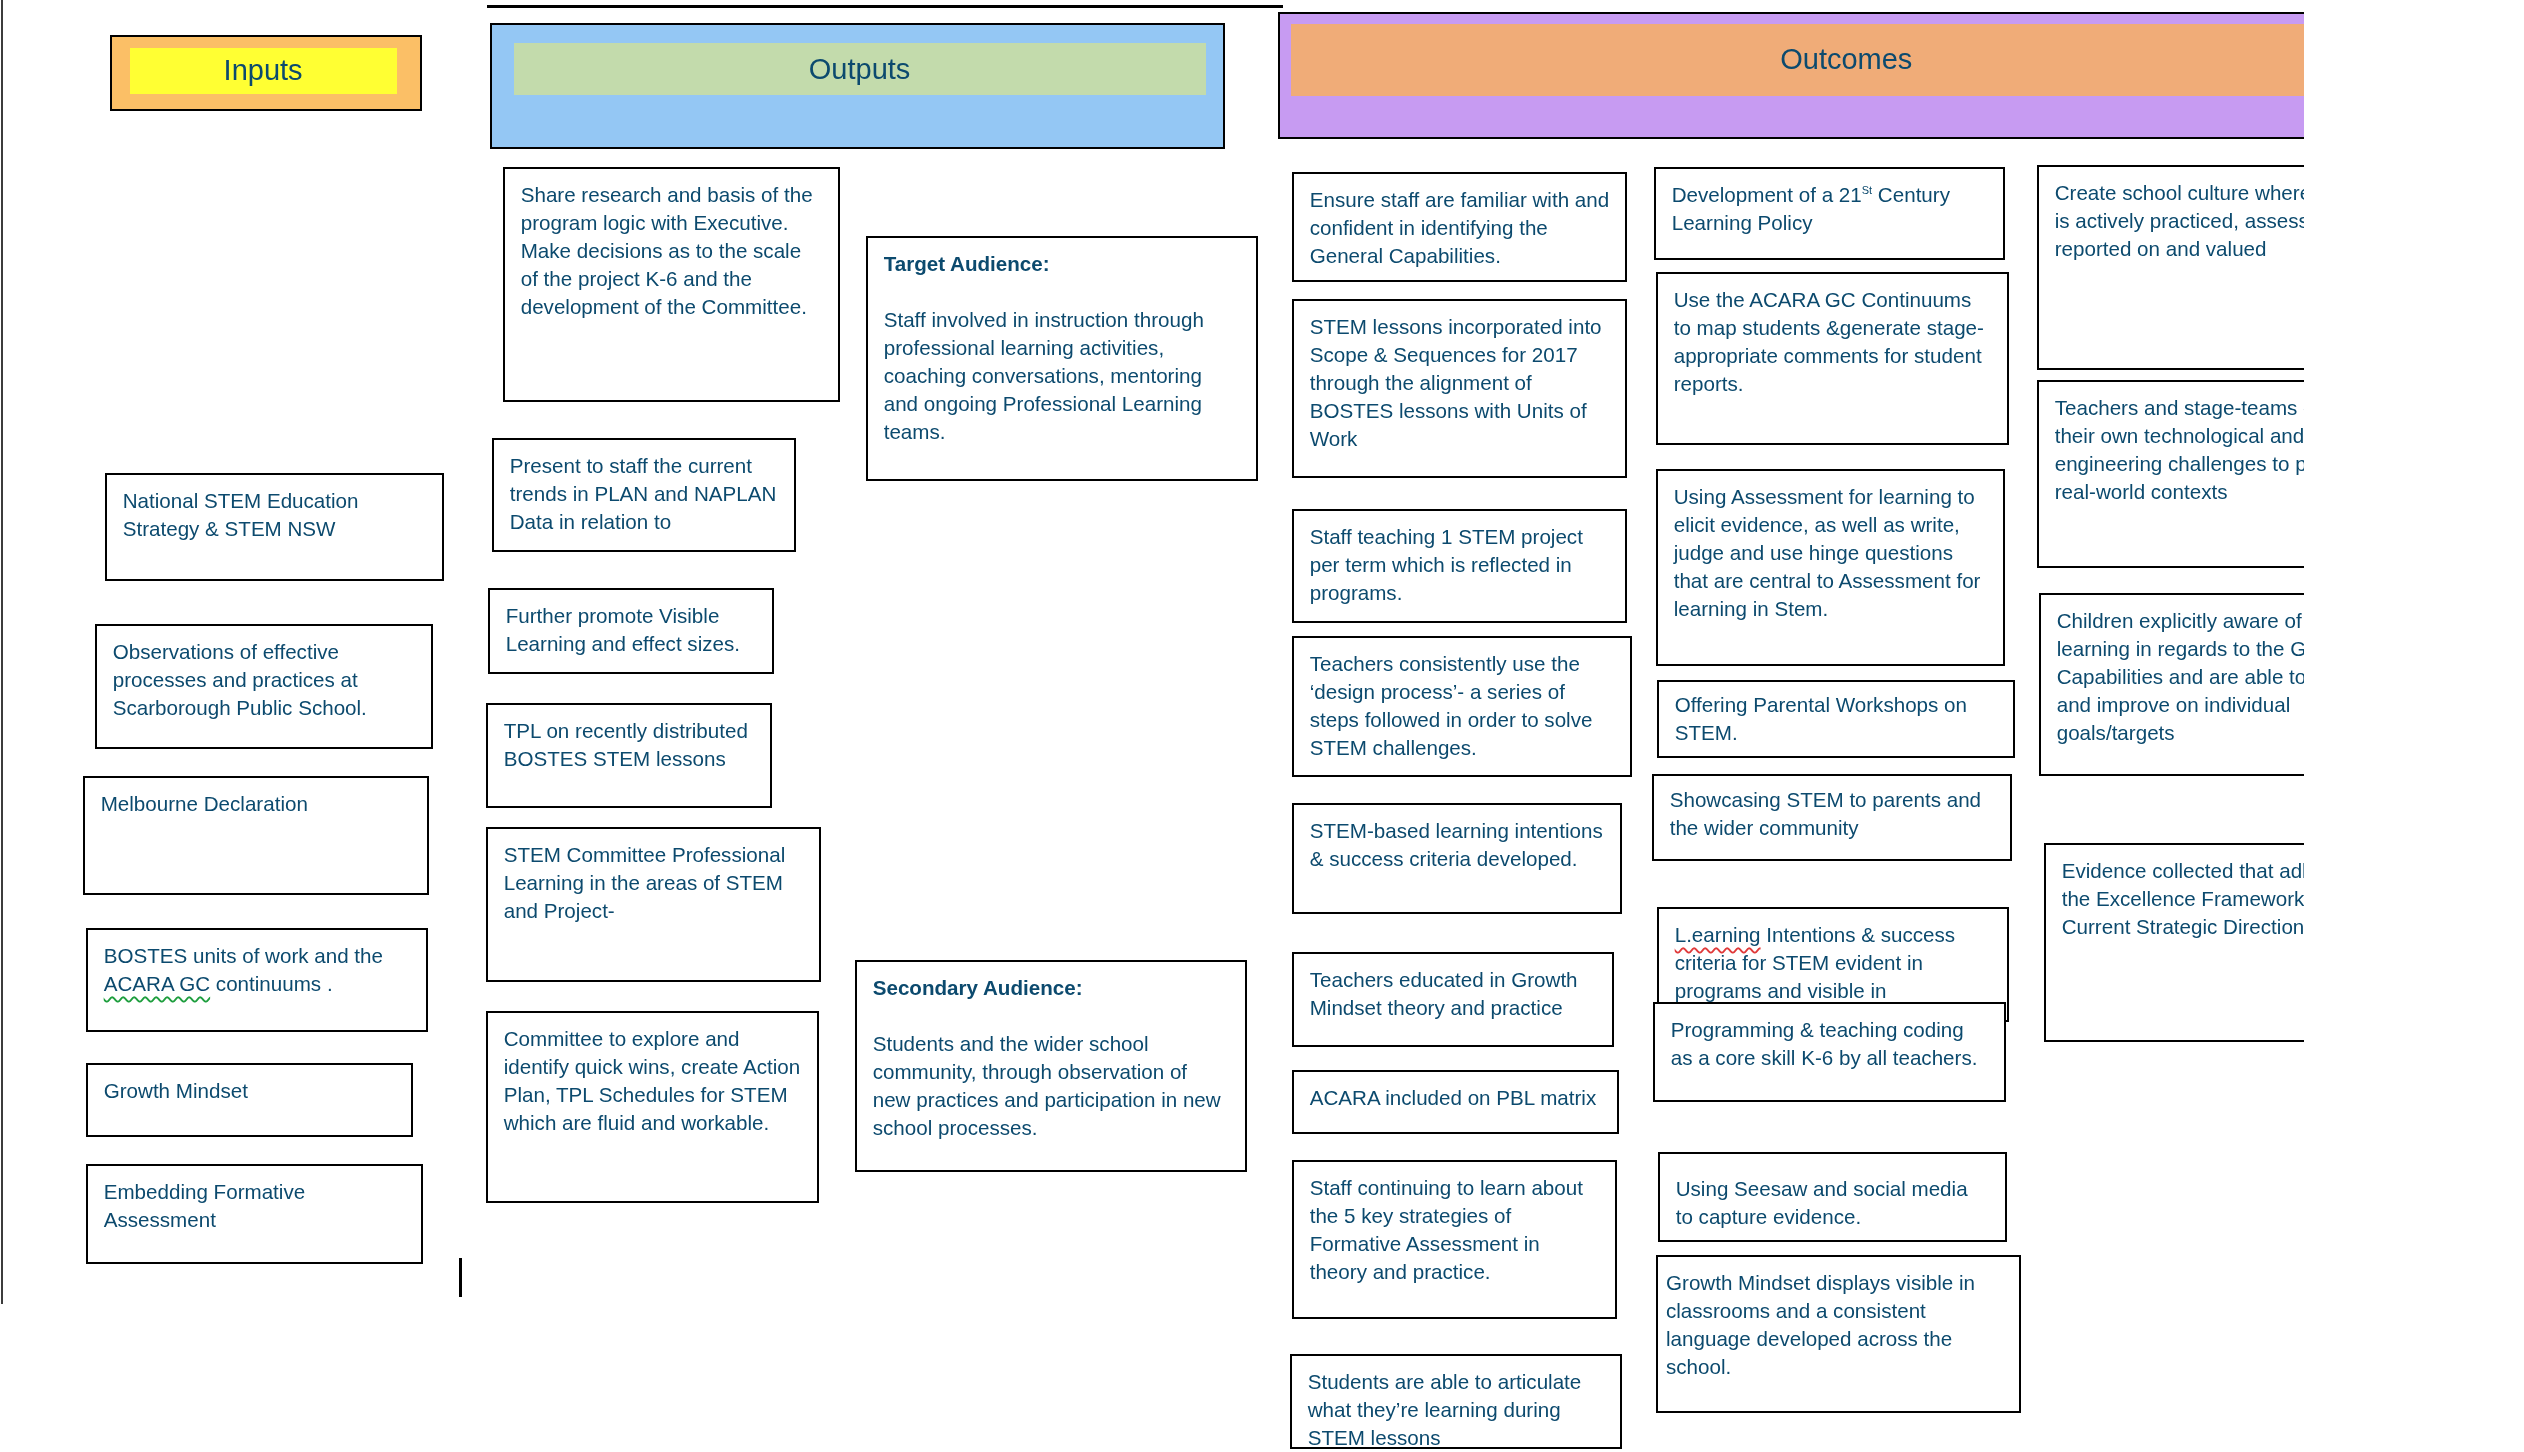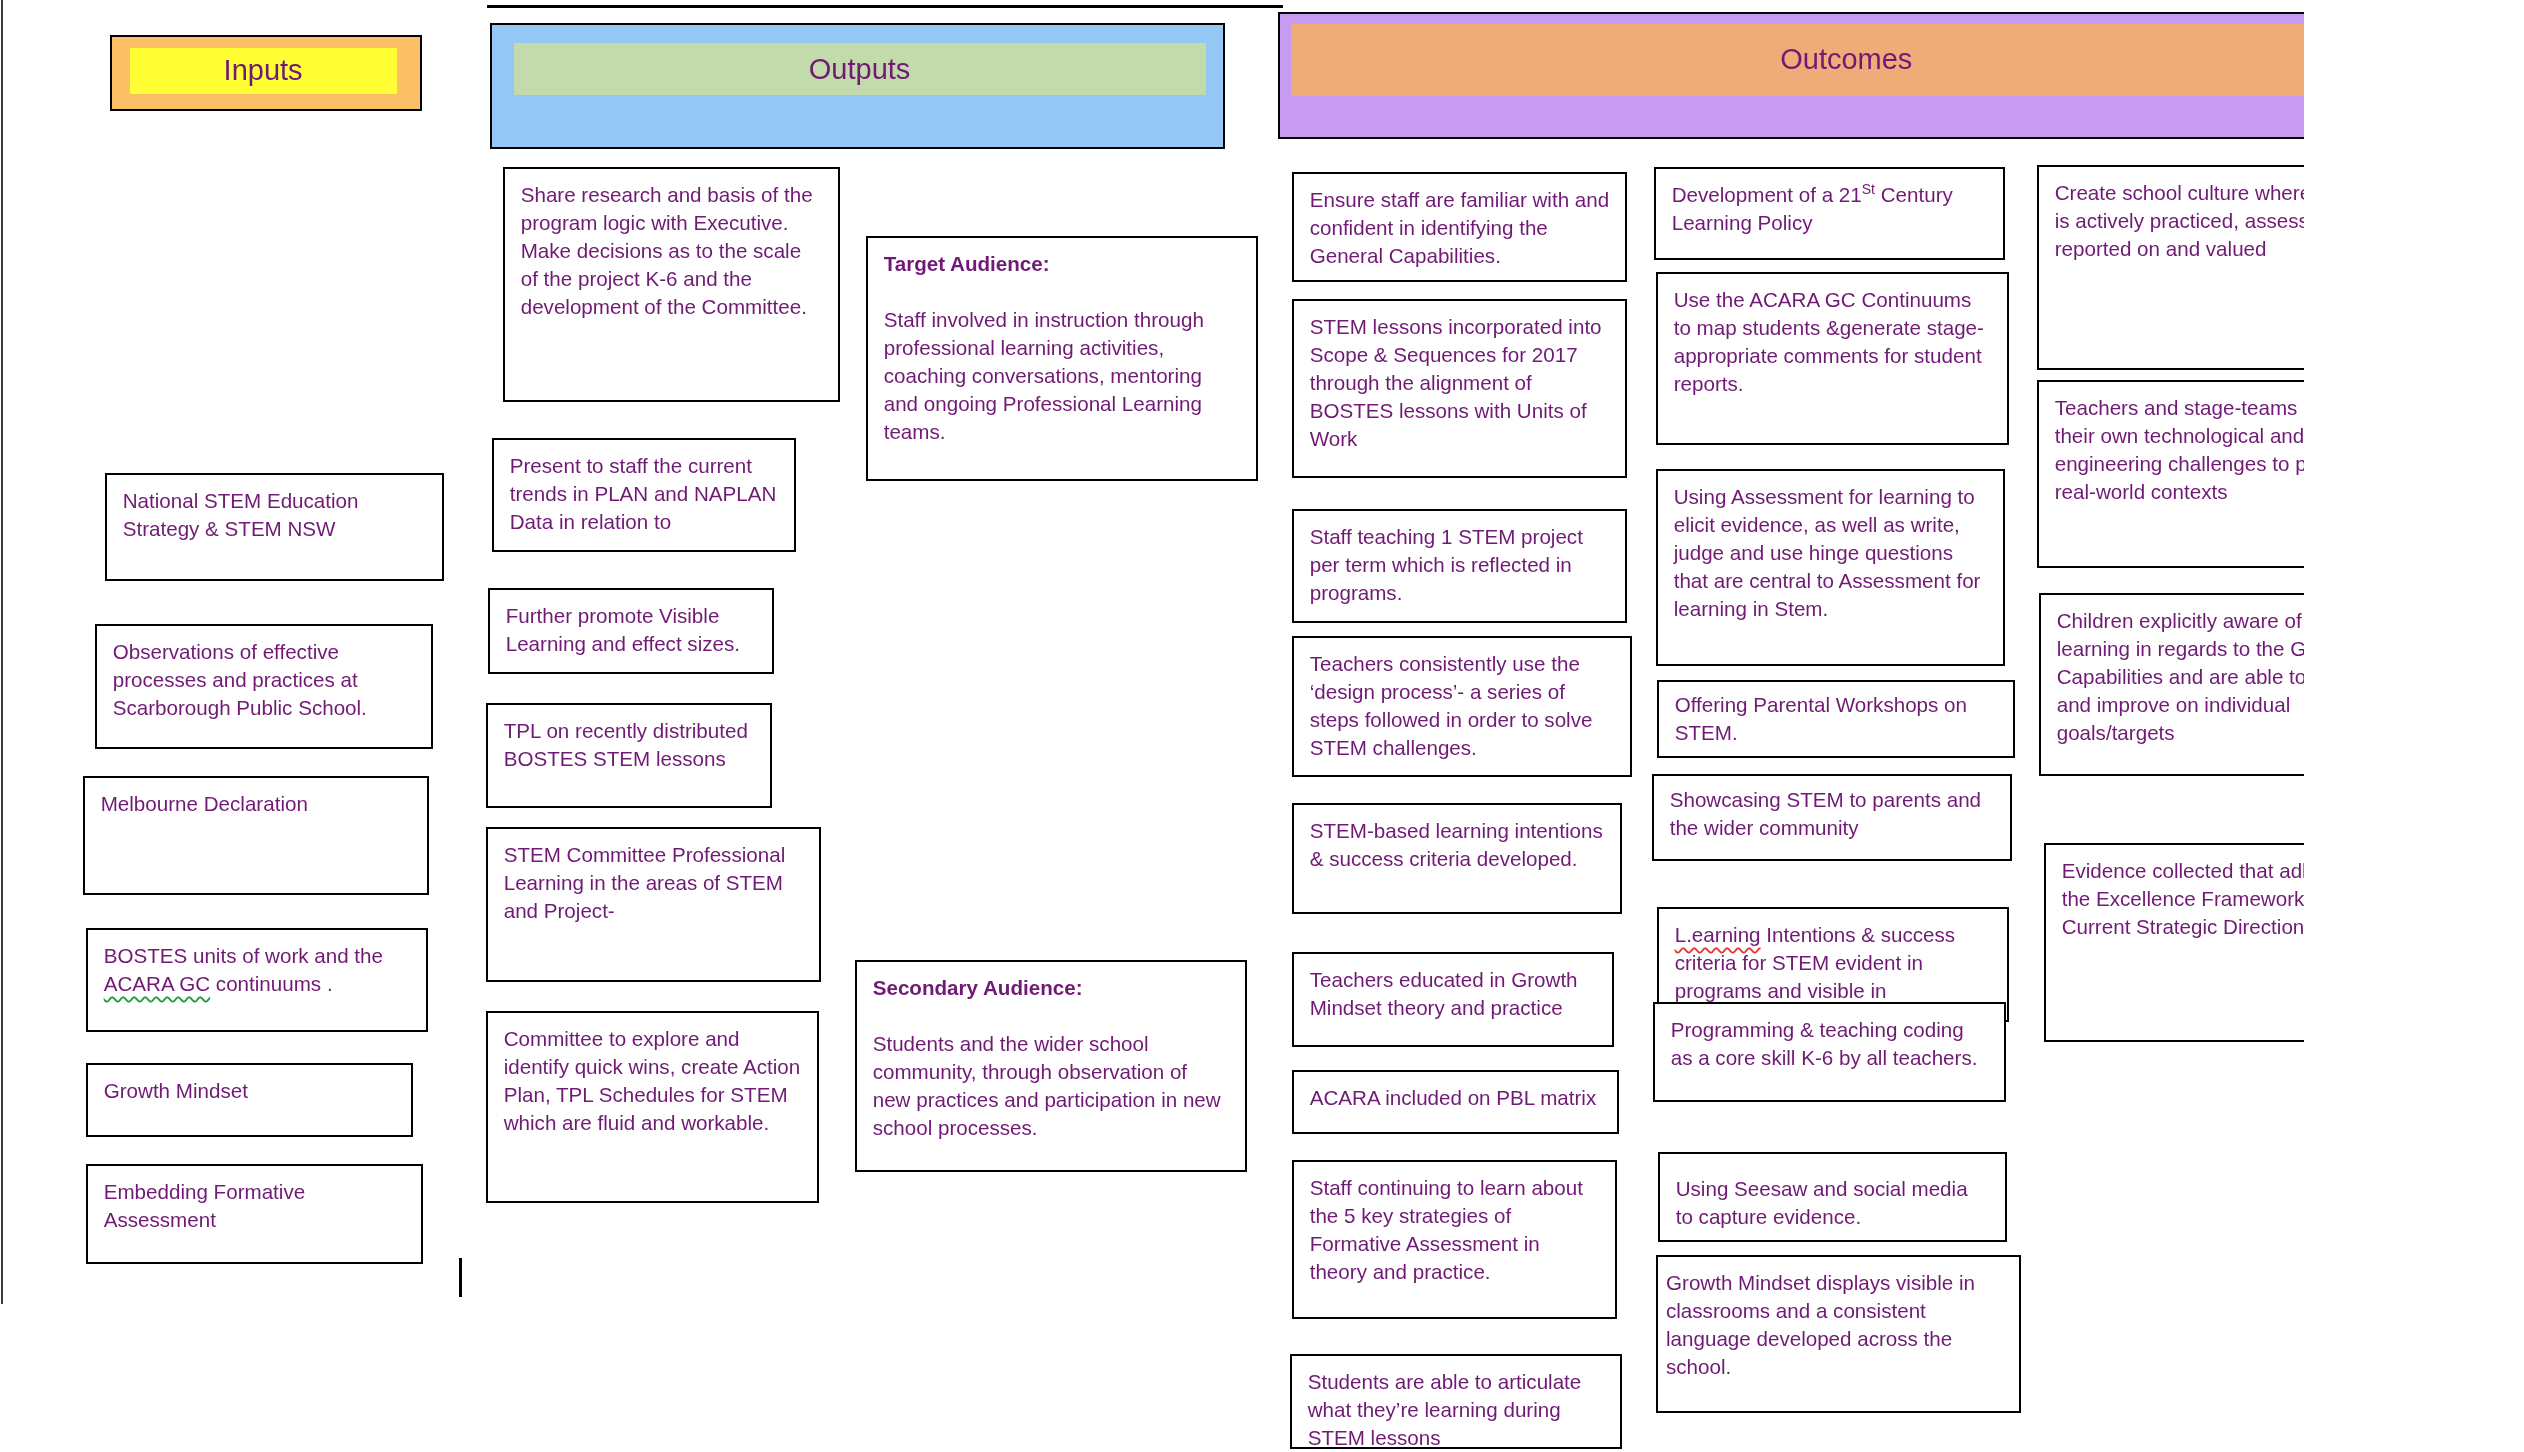--- a/index.html
+++ b/index.html
@@ -1,21 +1,21 @@
 <!DOCTYPE html>
 <html><head>
 <meta charset="utf-8">
 <style>
   html,body{margin:0;padding:0;background:#ffffff;}
   #canvas{
     position:relative;
     width:2304px;height:1453px;
     background:#ffffff;
     font-family:"Liberation Sans","DejaVu Sans",sans-serif;
-    color:#701a75;
+    color:#0c4a6e;
     overflow:hidden;
   }
   .box{
     position:absolute;
     border:2.9px solid #000;
     background:#fff;
     font-size:20.6px;
     line-height:28px;
     padding:11.8px 15.7px;
     box-sizing:border-box;
@@ -26,21 +26,21 @@
     border:2.9px solid #000;
     box-sizing:border-box;
   }
   .hdr-inner{
     position:absolute;
     box-sizing:border-box;
     display:flex;align-items:center;justify-content:center;
     font-size:29px;
   }
   .aud-title{font-weight:bold;margin-bottom:28px;}
-  .sup{font-size:14px;line-height:0;vertical-align:super;}
+  .sup{font-size:11px;line-height:0;vertical-align:super;}
   .wavy-green{text-decoration:underline wavy #1e9e3e 2px;text-underline-offset:4.9px;}
   .wavy-red{text-decoration:underline wavy #e03a3a 2px;text-underline-offset:4.9px;}
   .hline{position:absolute;background:#000;height:2.9px;}
   .vline{position:absolute;background:#3c3c3c;width:2px;}
   .cursor{position:absolute;background:#000;width:2.9px;}
 </style>
 </head>
 <body>
 
 <div id="canvas">

